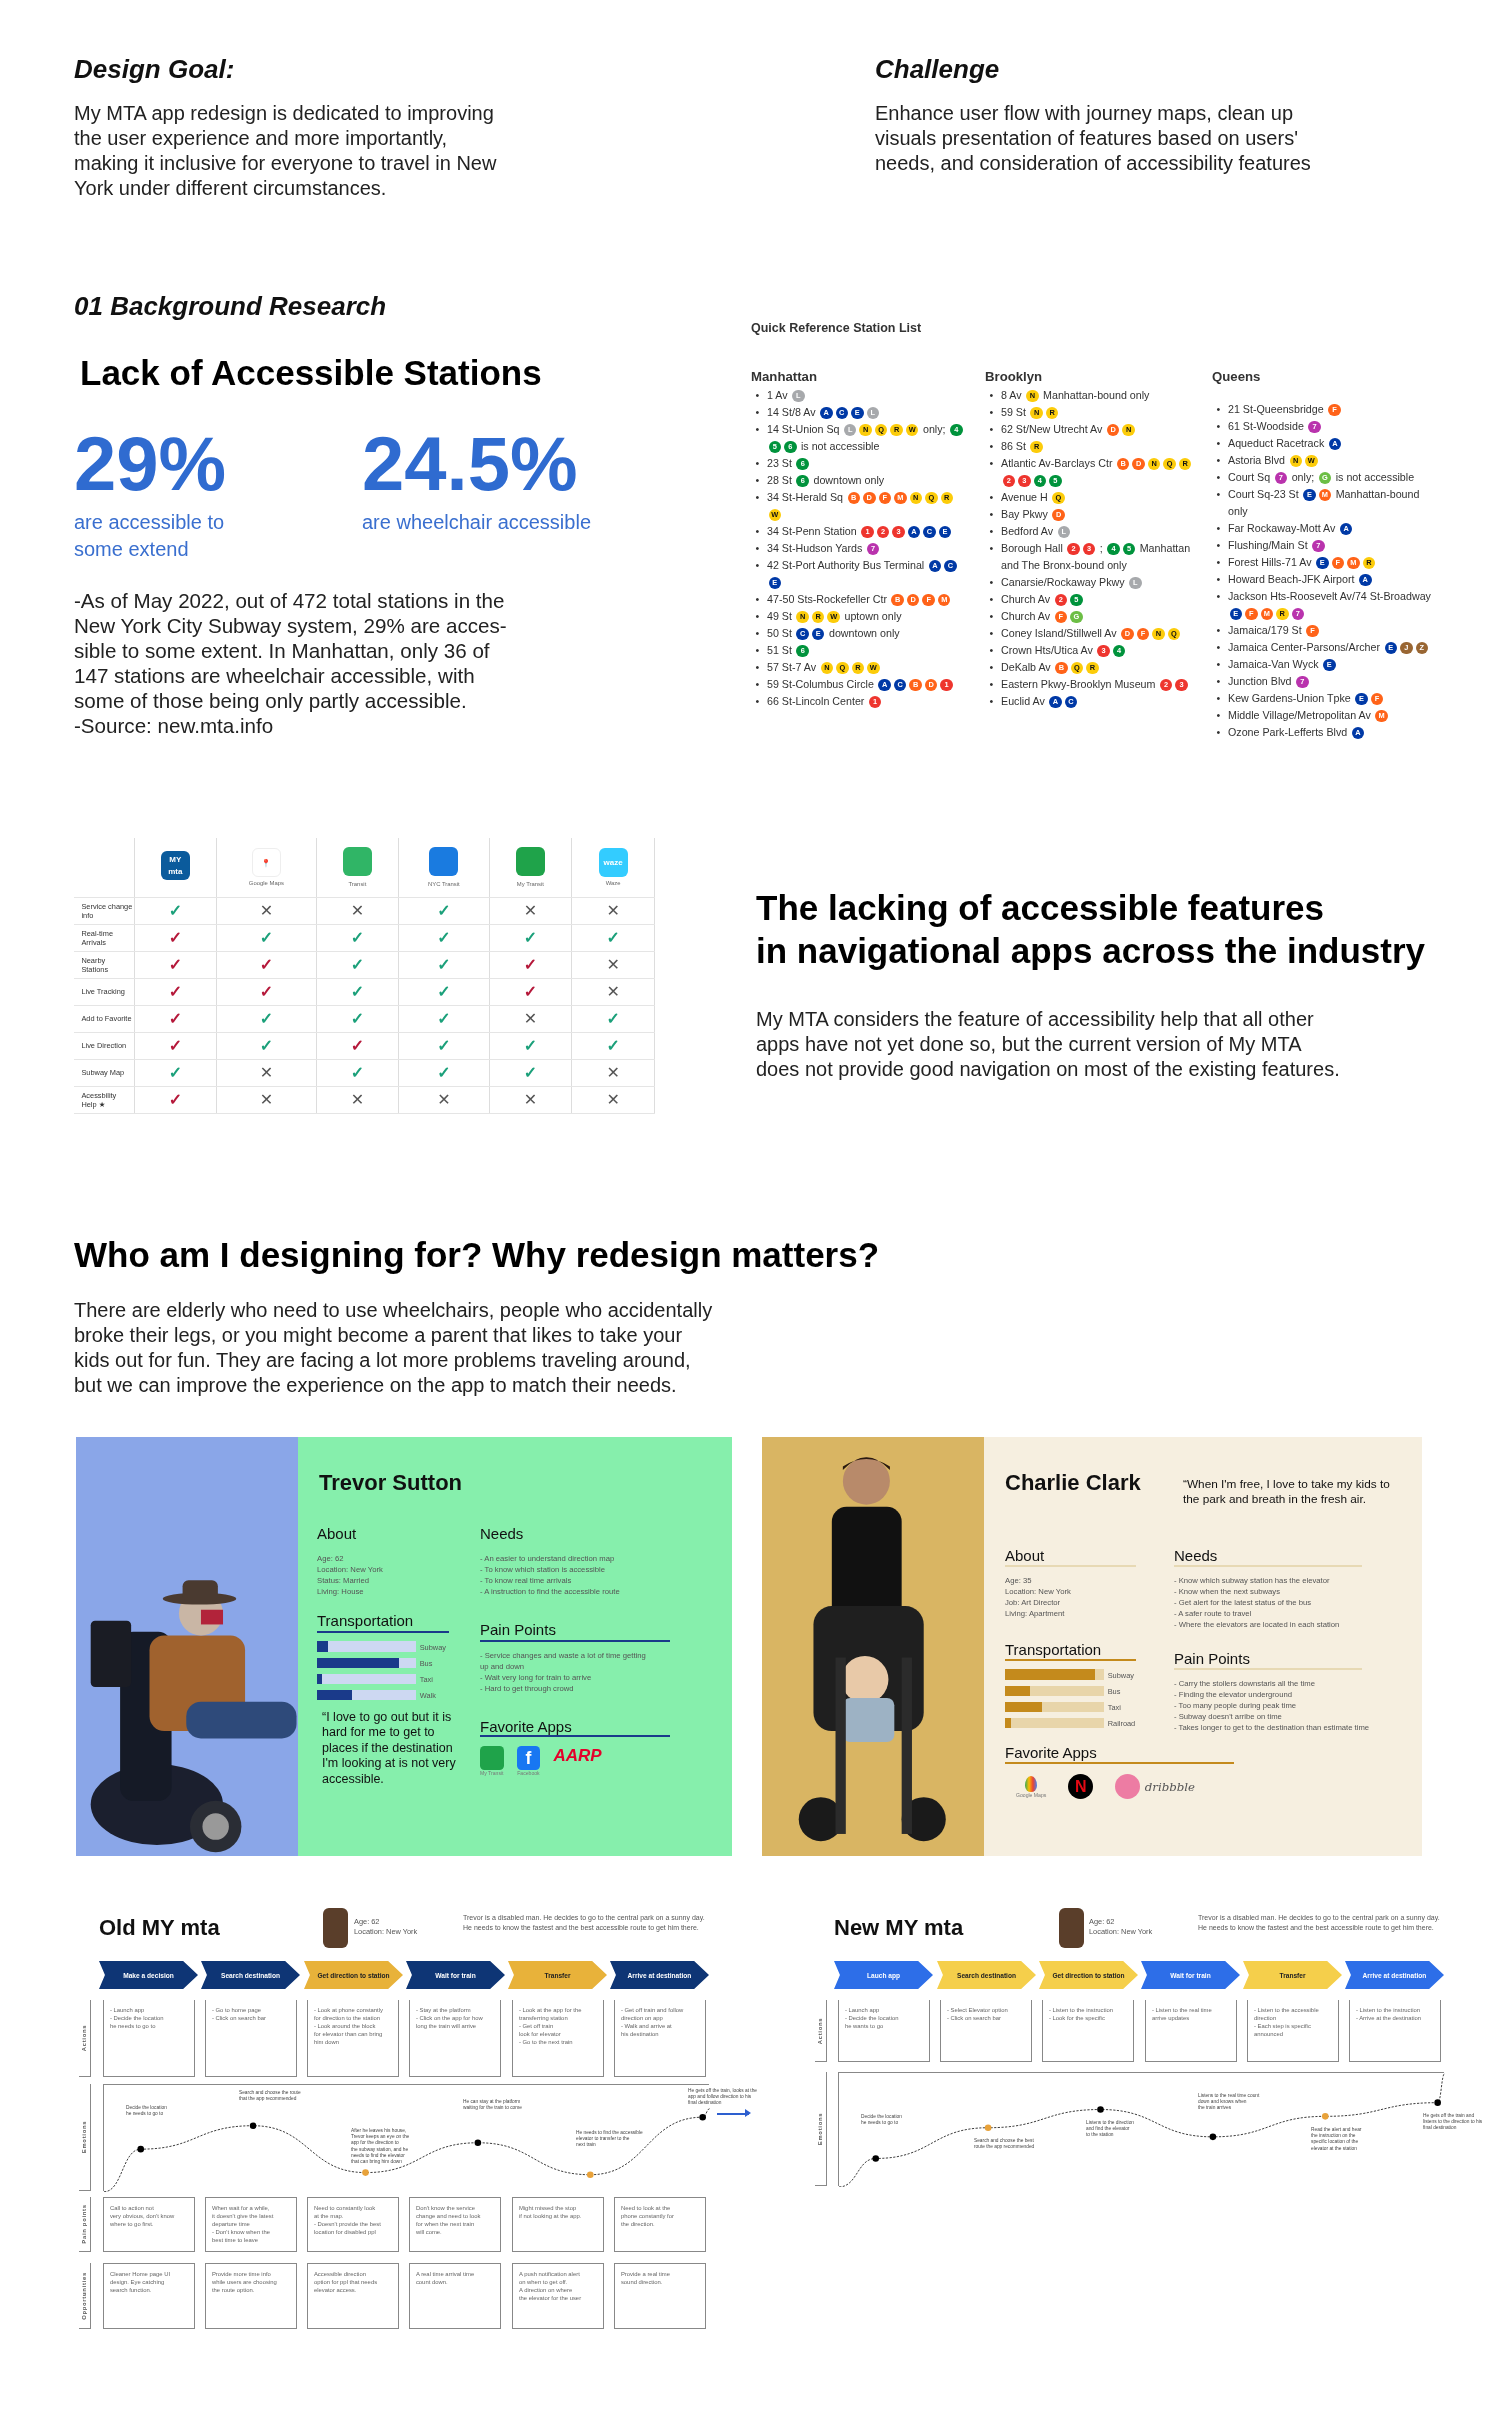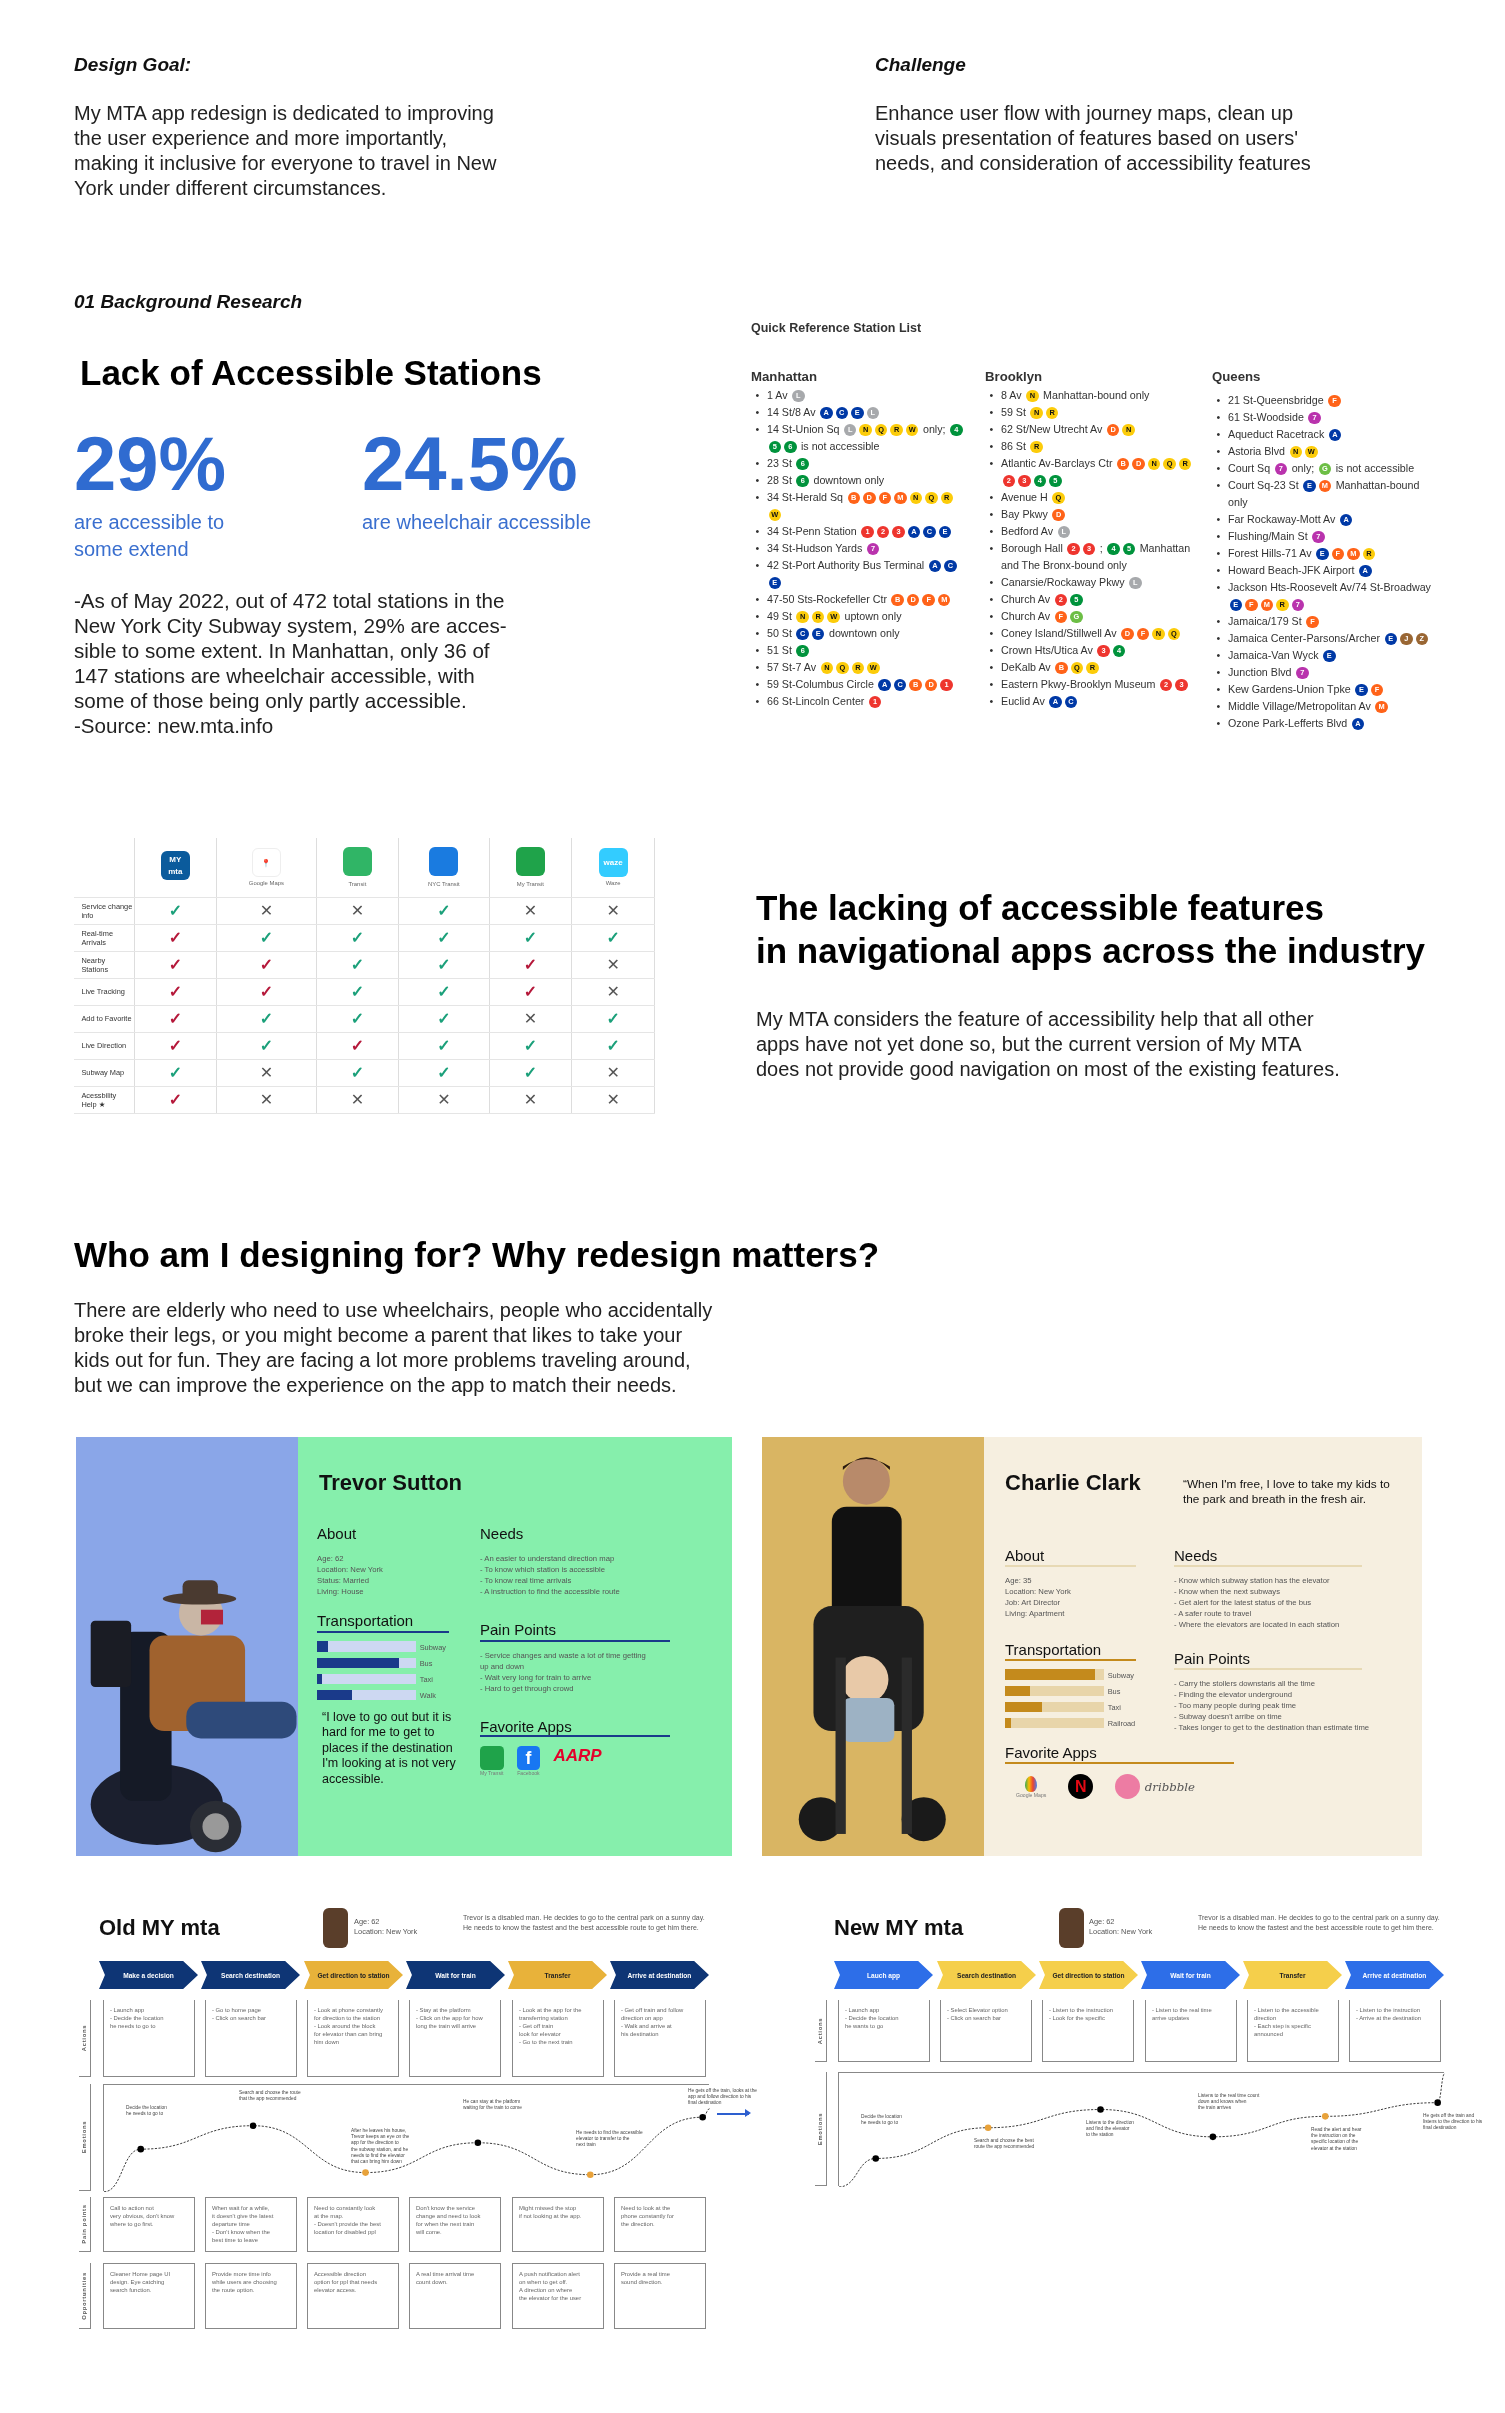--- a/index.html
+++ b/index.html
@@ -1,18 +1,18 @@
 <!DOCTYPE html>
 <html style="font-size:11.8px"><head>
 <meta charset="utf-8">
 <style>
 *{box-sizing:border-box;margin:0;padding:0}
 body{width:1506px;height:2413px;background:#fff;font-family:"Liberation Sans",sans-serif;color:#111;position:relative;overflow:hidden}
 .abs{position:absolute}
-.h-ital{font-style:italic;font-weight:700;font-size:19px}
+.h-ital{font-style:italic;font-weight:700;font-size:26px}
 .body-txt{font-size:20px;line-height:25px;color:#222;white-space:pre-line}
 .big-h{font-weight:700;font-size:35px;line-height:43px;color:#000}
 .stat{font-weight:700;font-size:76px;color:#2f6bd0;line-height:1}
 .stat-lbl{font-size:20px;color:#3a6fcf;line-height:26.5px;white-space:pre-line}
 
 .st-title{font-weight:700;font-size:12.5px;color:#333}
 .col-h{font-weight:700;font-size:13.2px;color:#333}
 .st-list{list-style:none}
 .st-list li{font-size:10.7px;color:#333;line-height:17px;padding-left:16px;position:relative}
 .st-list li:before{content:"•";position:absolute;left:4.4px;color:#333}
@@ -113,21 +113,21 @@
         <li><span>Church Av</span> <span class="bullet b-org">F</span><span class="bullet b-lgr">G</span></li>
         <li><span>Coney Island/Stillwell Av</span> <span class="bullet b-org">D</span><span class="bullet b-org">F</span><span class="bullet b-yel">N</span><span class="bullet b-yel">Q</span></li>
         <li><span>Crown Hts/Utica Av</span> <span class="bullet b-red">3</span><span class="bullet b-grn">4</span></li>
         <li><span>DeKalb Av</span> <span class="bullet b-org">B</span><span class="bullet b-yel">Q</span><span class="bullet b-yel">R</span></li>
         <li><span>Eastern Pkwy-Brooklyn Museum</span> <span class="bullet b-red">2</span><span class="bullet b-red">3</span></li>
         <li><span>Euclid Av</span> <span class="bullet b-blue">A</span><span class="bullet b-blue">C</span></li>
       </ul>
     </div>
     <div class="abs" style="left: 1212px; top: 369px; width: 221px;">
       <div class="col-h">Queens</div>
-      <ul class="st-list" style="margin-top:8px">
+      <ul class="st-list" style="margin-top:17px">
         <li><span>21 St-Queensbridge</span> <span class="bullet b-org">F</span></li>
         <li><span>61 St-Woodside</span> <span class="bullet b-prp">7</span></li>
         <li><span>Aqueduct Racetrack</span> <span class="bullet b-blue">A</span></li>
         <li><span>Astoria Blvd</span> <span class="bullet b-yel">N</span><span class="bullet b-yel">W</span></li>
         <li><span>Court Sq</span> <span class="bullet b-prp">7</span> <span>only;</span> <span class="bullet b-lgr">G</span> <span>is not accessible</span></li>
         <li><span>Court Sq-23 St</span> <span class="bullet b-blue">E</span><span class="bullet b-org">M</span> <span>Manhattan-bound only</span></li>
         <li><span>Far Rockaway-Mott Av</span> <span class="bullet b-blue">A</span></li>
         <li><span>Flushing/Main St</span> <span class="bullet b-prp">7</span></li>
         <li><span>Forest Hills-71 Av</span> <span class="bullet b-blue">E</span><span class="bullet b-org">F</span><span class="bullet b-org">M</span><span class="bullet b-yel">R</span></li>
         <li><span>Howard Beach-JFK Airport</span> <span class="bullet b-blue">A</span></li>

